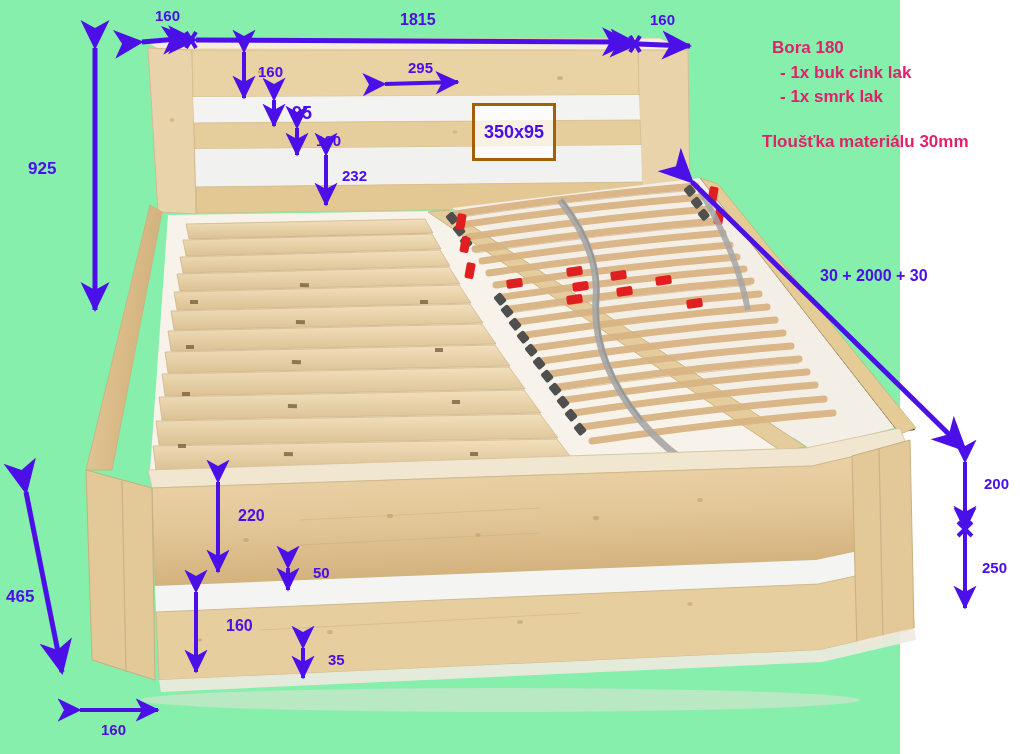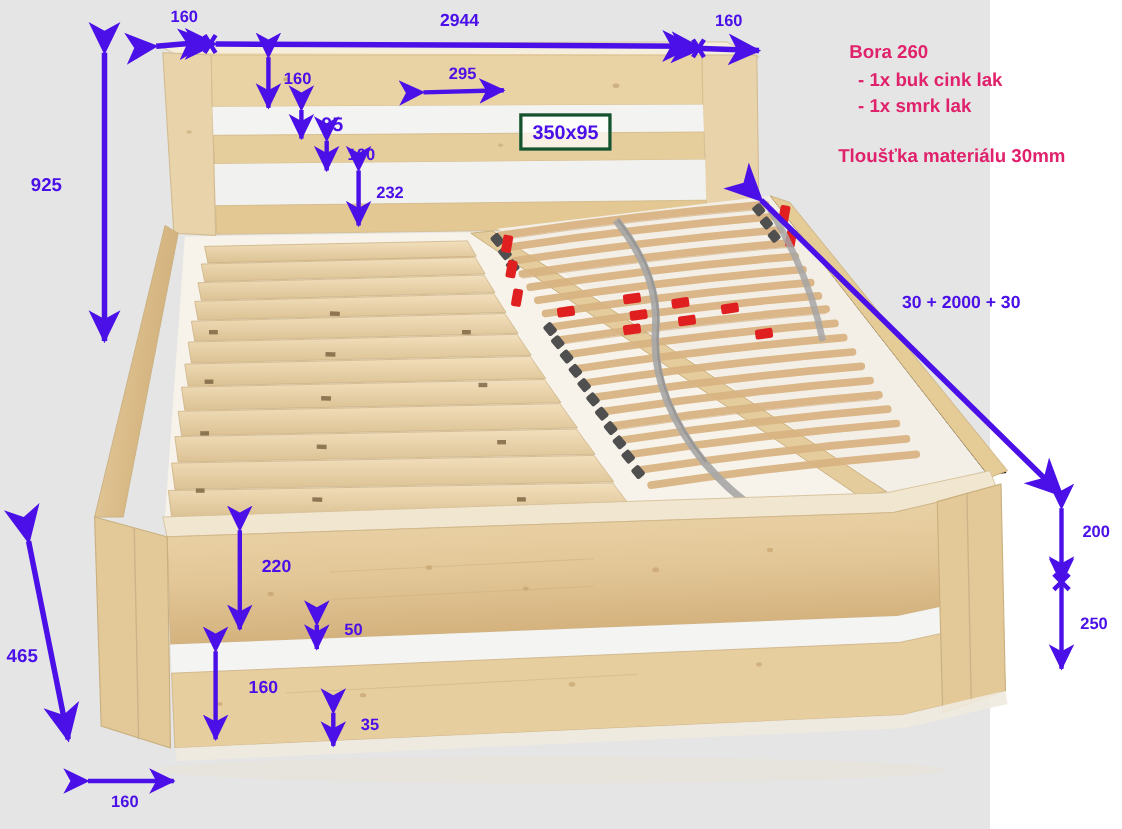--- a/index.html
+++ b/index.html
@@ -5,21 +5,21 @@
   * { box-sizing: border-box; margin: 0; padding: 0; }
   html, body {
     width: 1020px; height: 754px;
     background: #ffffff;
     font-family: "Liberation Sans", sans-serif;
     overflow: hidden;
   }
   #stage {
     position: relative;
     width: 900px; height: 754px;
-    background: #e5e5e5;
+    background: #86efac;
   }
   
   #photo {
     position: absolute; left: 0; top: 0;
     width: 1020px; height: 754px;
   }
   #photo svg { display:block; width:1020px; height:754px; }
 
   
   #anno {
@@ -37,25 +37,25 @@
     white-space: nowrap;
     line-height: 1;
   }
   .d14 { font-size: 18px; }
   .d15 { font-size: 15px; }
   .d16 { font-size: 16px; }
   .d17 { font-size: 17px; }
 
   .boxlabel {
     position: absolute;
-    border: 3px solid #14532d;
+    border: 3px solid #a16207;
     color: #4B10E8;
     font-weight: bold;
     font-size: 18px;
-    padding: 5px 9px;
+    padding: 17px 9px;
     background: rgba(255,255,255,0.72);
     line-height: 1;
     white-space: nowrap;
   }
 
   #notes {
     position: absolute;
     left: 772px; top: 36px;
     width: 248px;
   }
@@ -374,21 +374,21 @@
 
         <line x1="26" y1="492" x2="62" y2="672" marker-start="url(#ahs)" marker-end="url(#ahs)"></line>
 
         <line x1="80" y1="710" x2="158" y2="710" marker-start="url(#ah)" marker-end="url(#ah)" stroke-width="4"></line>
       </g>
     </svg>
   </div>
 
   <div class="dimlabel d15" style="left:155px; top:8px;">160</div>
 
-  <div class="dimlabel d16" style="left:400px; top:12px;">2944</div>
+  <div class="dimlabel d16" style="left:400px; top:12px;">1815</div>
 
   <div class="dimlabel d15" style="left:650px; top:12px;">160</div>
 
   <div class="dimlabel d17" style="left:28px; top:160px;">925</div>
 
   <div class="dimlabel d15" style="left:258px; top:64px;">160</div>
 
   <div class="dimlabel d15" style="left:408px; top:60px;">295</div>
 
   <div class="dimlabel d14" style="left:292px; top:104px;">95</div>
@@ -411,20 +411,20 @@
 
   <div class="dimlabel d16" style="left:226px; top:618px;">160</div>
 
   <div class="dimlabel d15" style="left:328px; top:652px;">35</div>
 
   <div class="dimlabel d17" style="left:6px; top:588px;">465</div>
 
   <div class="dimlabel d15" style="left:101px; top:722px;">160</div>
 
   <div id="notes">
-    <div class="note">Bora 260</div>
+    <div class="note">Bora 180</div>
     <div class="note indent">- 1x buk cink lak</div>
     <div class="note indent">- 1x smrk lak</div>
     <div class="spacer"></div>
     <div class="note thick">Tloušťka materiálu 30mm</div>
   </div>
 
 </div>
 
 </body></html>

